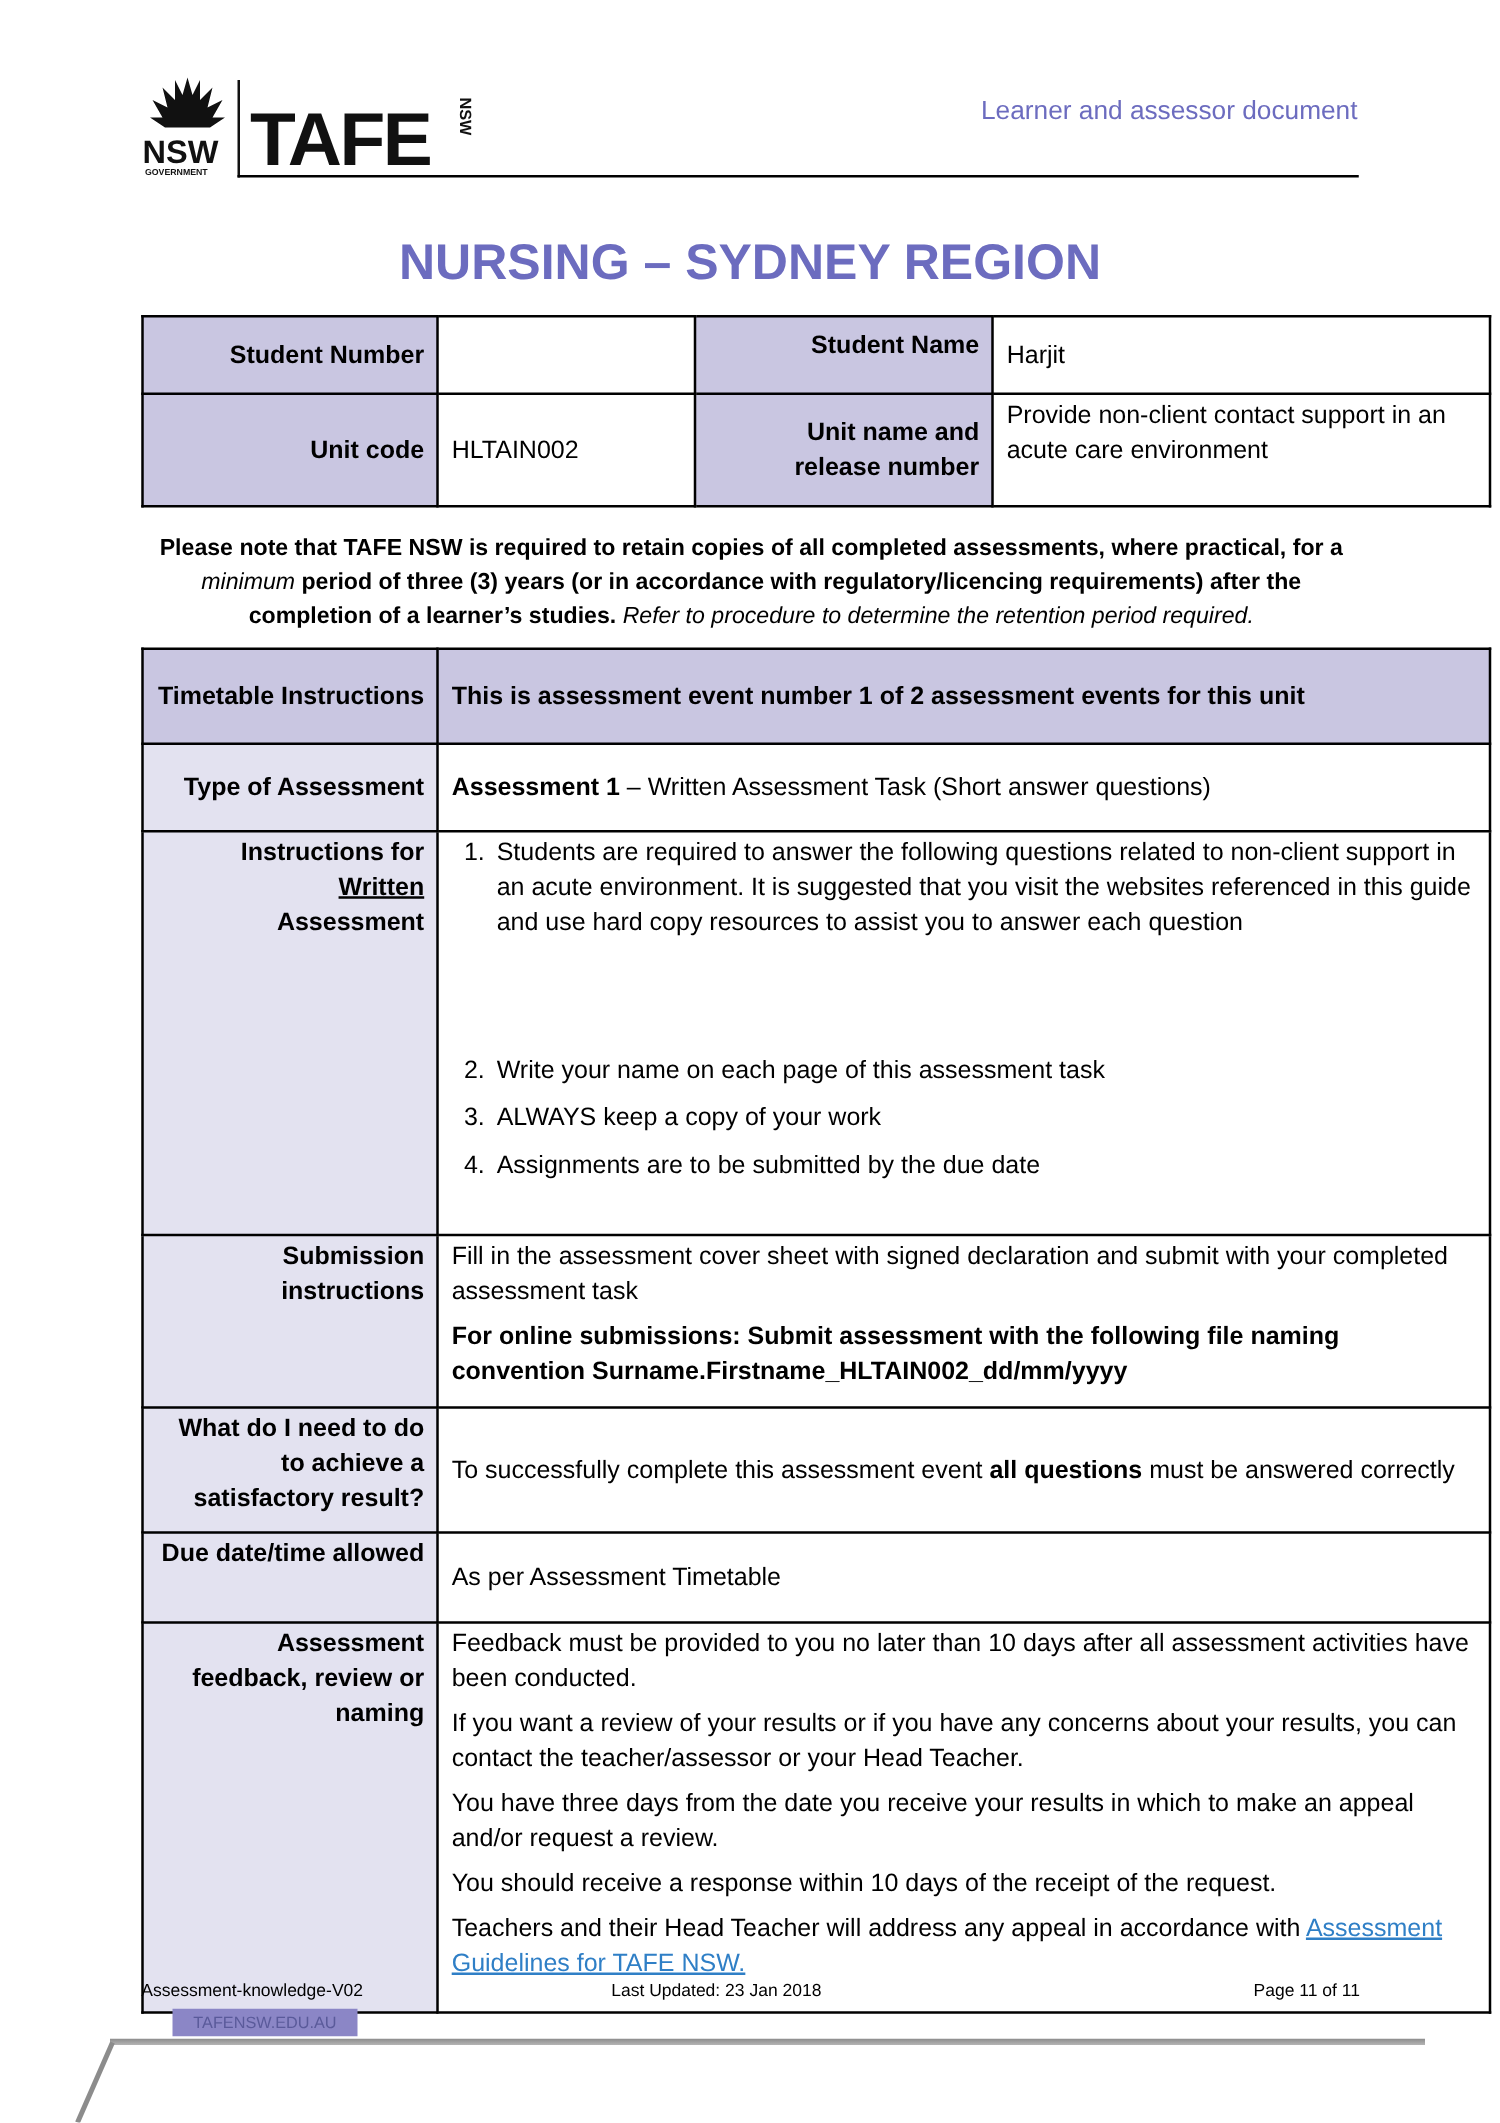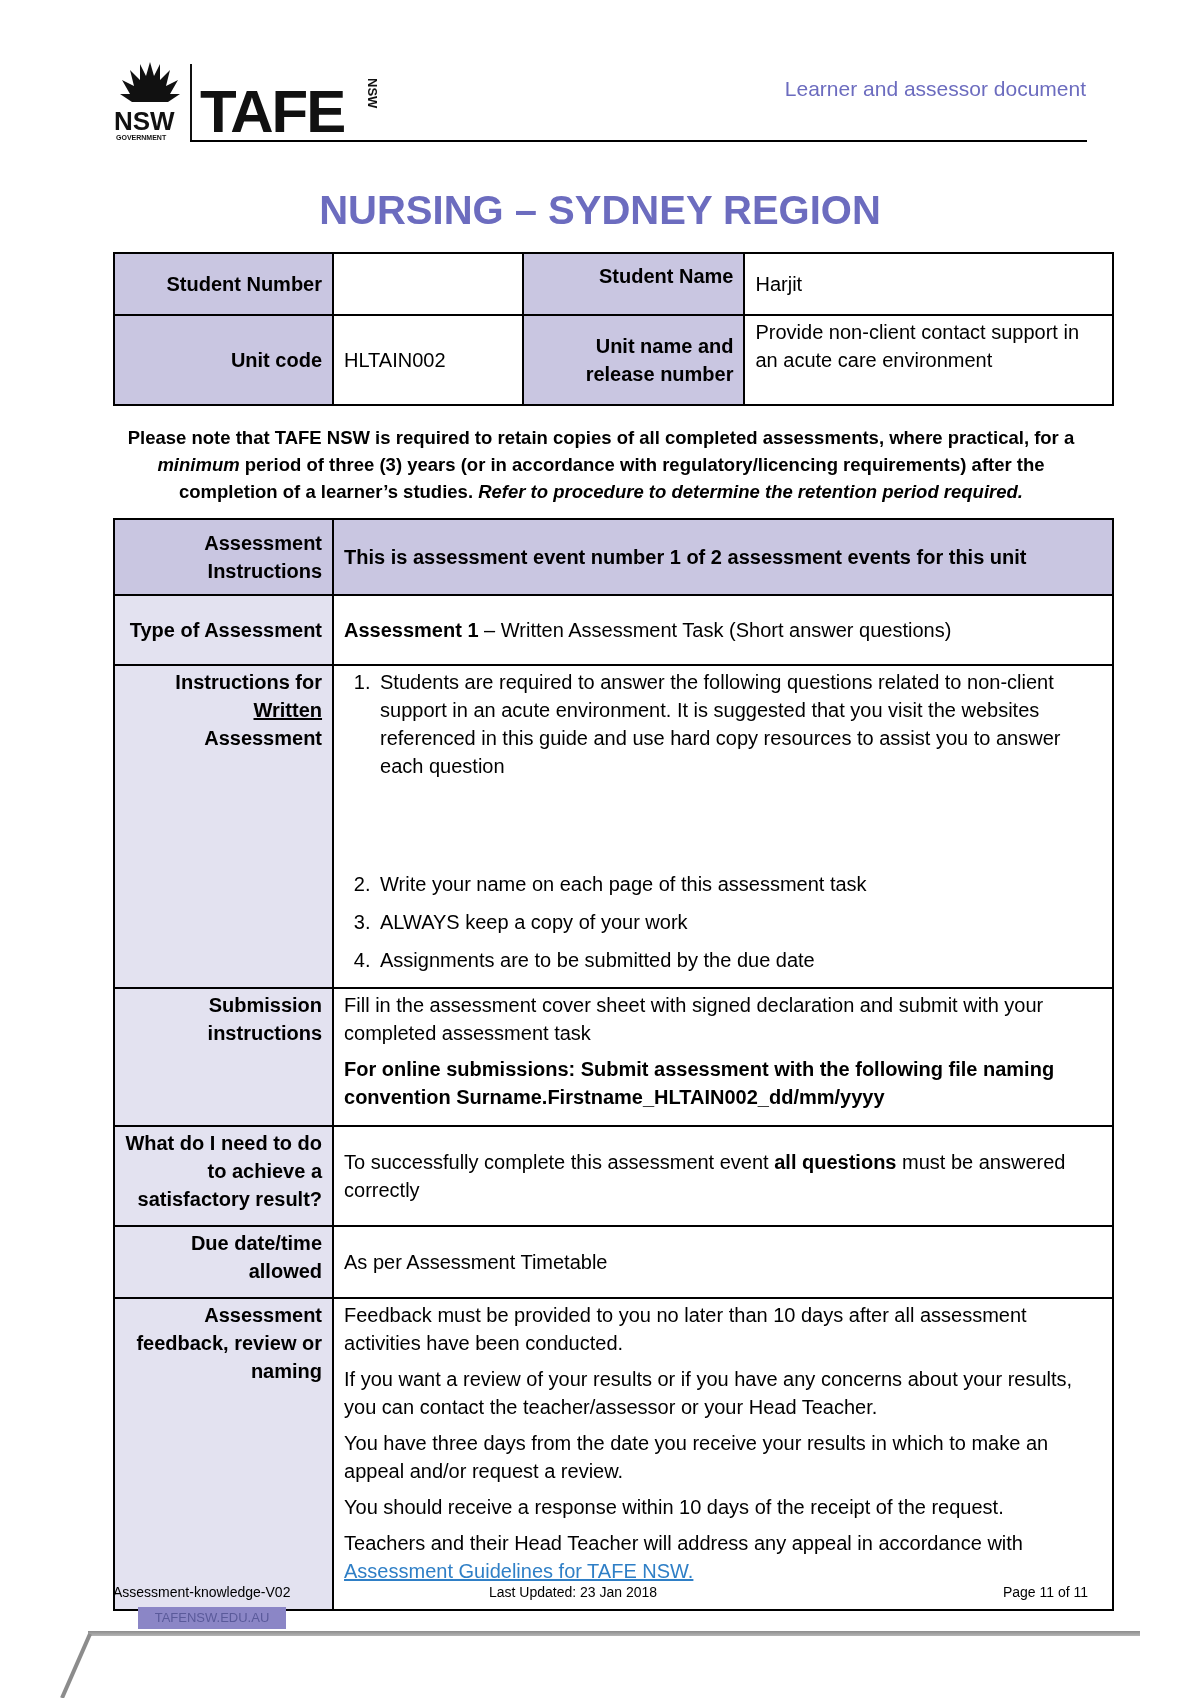--- a/index.html
+++ b/index.html
@@ -14,35 +14,35 @@
   .hdr-right { position: absolute; right: 114px; top: 74px; text-align: right; color: #6c6cbf; }
   .hdr-title { font-size: 29px; line-height: 34px; }
   .hdr-sub { font-size: 21px; line-height: 30px; }
   .hdr-rule { position: absolute; left: 190px; right: 113px; top: 140px; height: 2px; background: #000; }
 
   .main-title {
     position: absolute; left: 0; right: 0; top: 188px; text-align: center;
     font-size: 40px; font-weight: bold; color: #6c6cbf; letter-spacing: 0px;
   }
 
-  table { border-collapse: collapse; position: absolute; left: 113px; width: 1001px; }
+  table { border-collapse: collapse; position: absolute; left: 113px; width: 1080px; }
   td { border: 2px solid #000; font-size: 20px; line-height: 28px; vertical-align: middle; }
   .lab-dark { background: #c9c6e1; font-weight: bold; text-align: right; padding: 2px 10px; }
   .lab-light { background: #e3e2f0; font-weight: bold; text-align: right; padding: 2px 10px; vertical-align: top; }
   .val { background: #fff; padding: 2px 10px; }
 
   .top-table { top: 252px; }
   .top-table tr.r1 { height: 62px; }
   .top-table tr.r2 { height: 90px; }
 
   .note {
     position: absolute; left: 113px; width: 976px; top: 424px; text-align: center;
     font-size: 18.5px; line-height: 27px; font-weight: bold;
   }
-  .note i { font-weight: bold; font-style: italic; }
+  .note i { font-weight: normal; font-style: italic; }
 
   .main-table { top: 518px; }
   .main-table td.val p { margin: 0; }
   .main-table .row-instr td { background: #c9c6e1; height: 70px; }
   .main-table .row-instr td.val { font-weight: bold; }
   .main-table .row-type { height: 70px; }
   .main-table .row-written { height: 323px; margin-left: 19px; }
   .main-table .row-sub { height: 138px; }
   .main-table .row-sat { height: 100px; }
   .main-table .row-due { height: 72px; }
@@ -126,21 +126,21 @@
   </div>
 
   <table class="main-table">
     <colgroup>
       <col style="width:214px">
         <col style="width:762px">
     </colgroup>
 
     <tbody>
         <tr class="row-instr">
-      <td class="lab-dark" style="vertical-align:middle;">Assessment Instructions</td>
+      <td class="lab-dark" style="vertical-align:middle;">Timetable Instructions</td>
       <td class="val">This is assessment event number 1 of 2 assessment events for this unit</td>
     </tr>
 
     <tr class="row-type">
       <td class="lab-light" style="vertical-align:middle;">Type of Assessment</td>
       <td class="val">
         <span class="bold">Assessment 1</span><span> – Written Assessment Task (Short answer questions)</span>
       </td>
     </tr>
 

